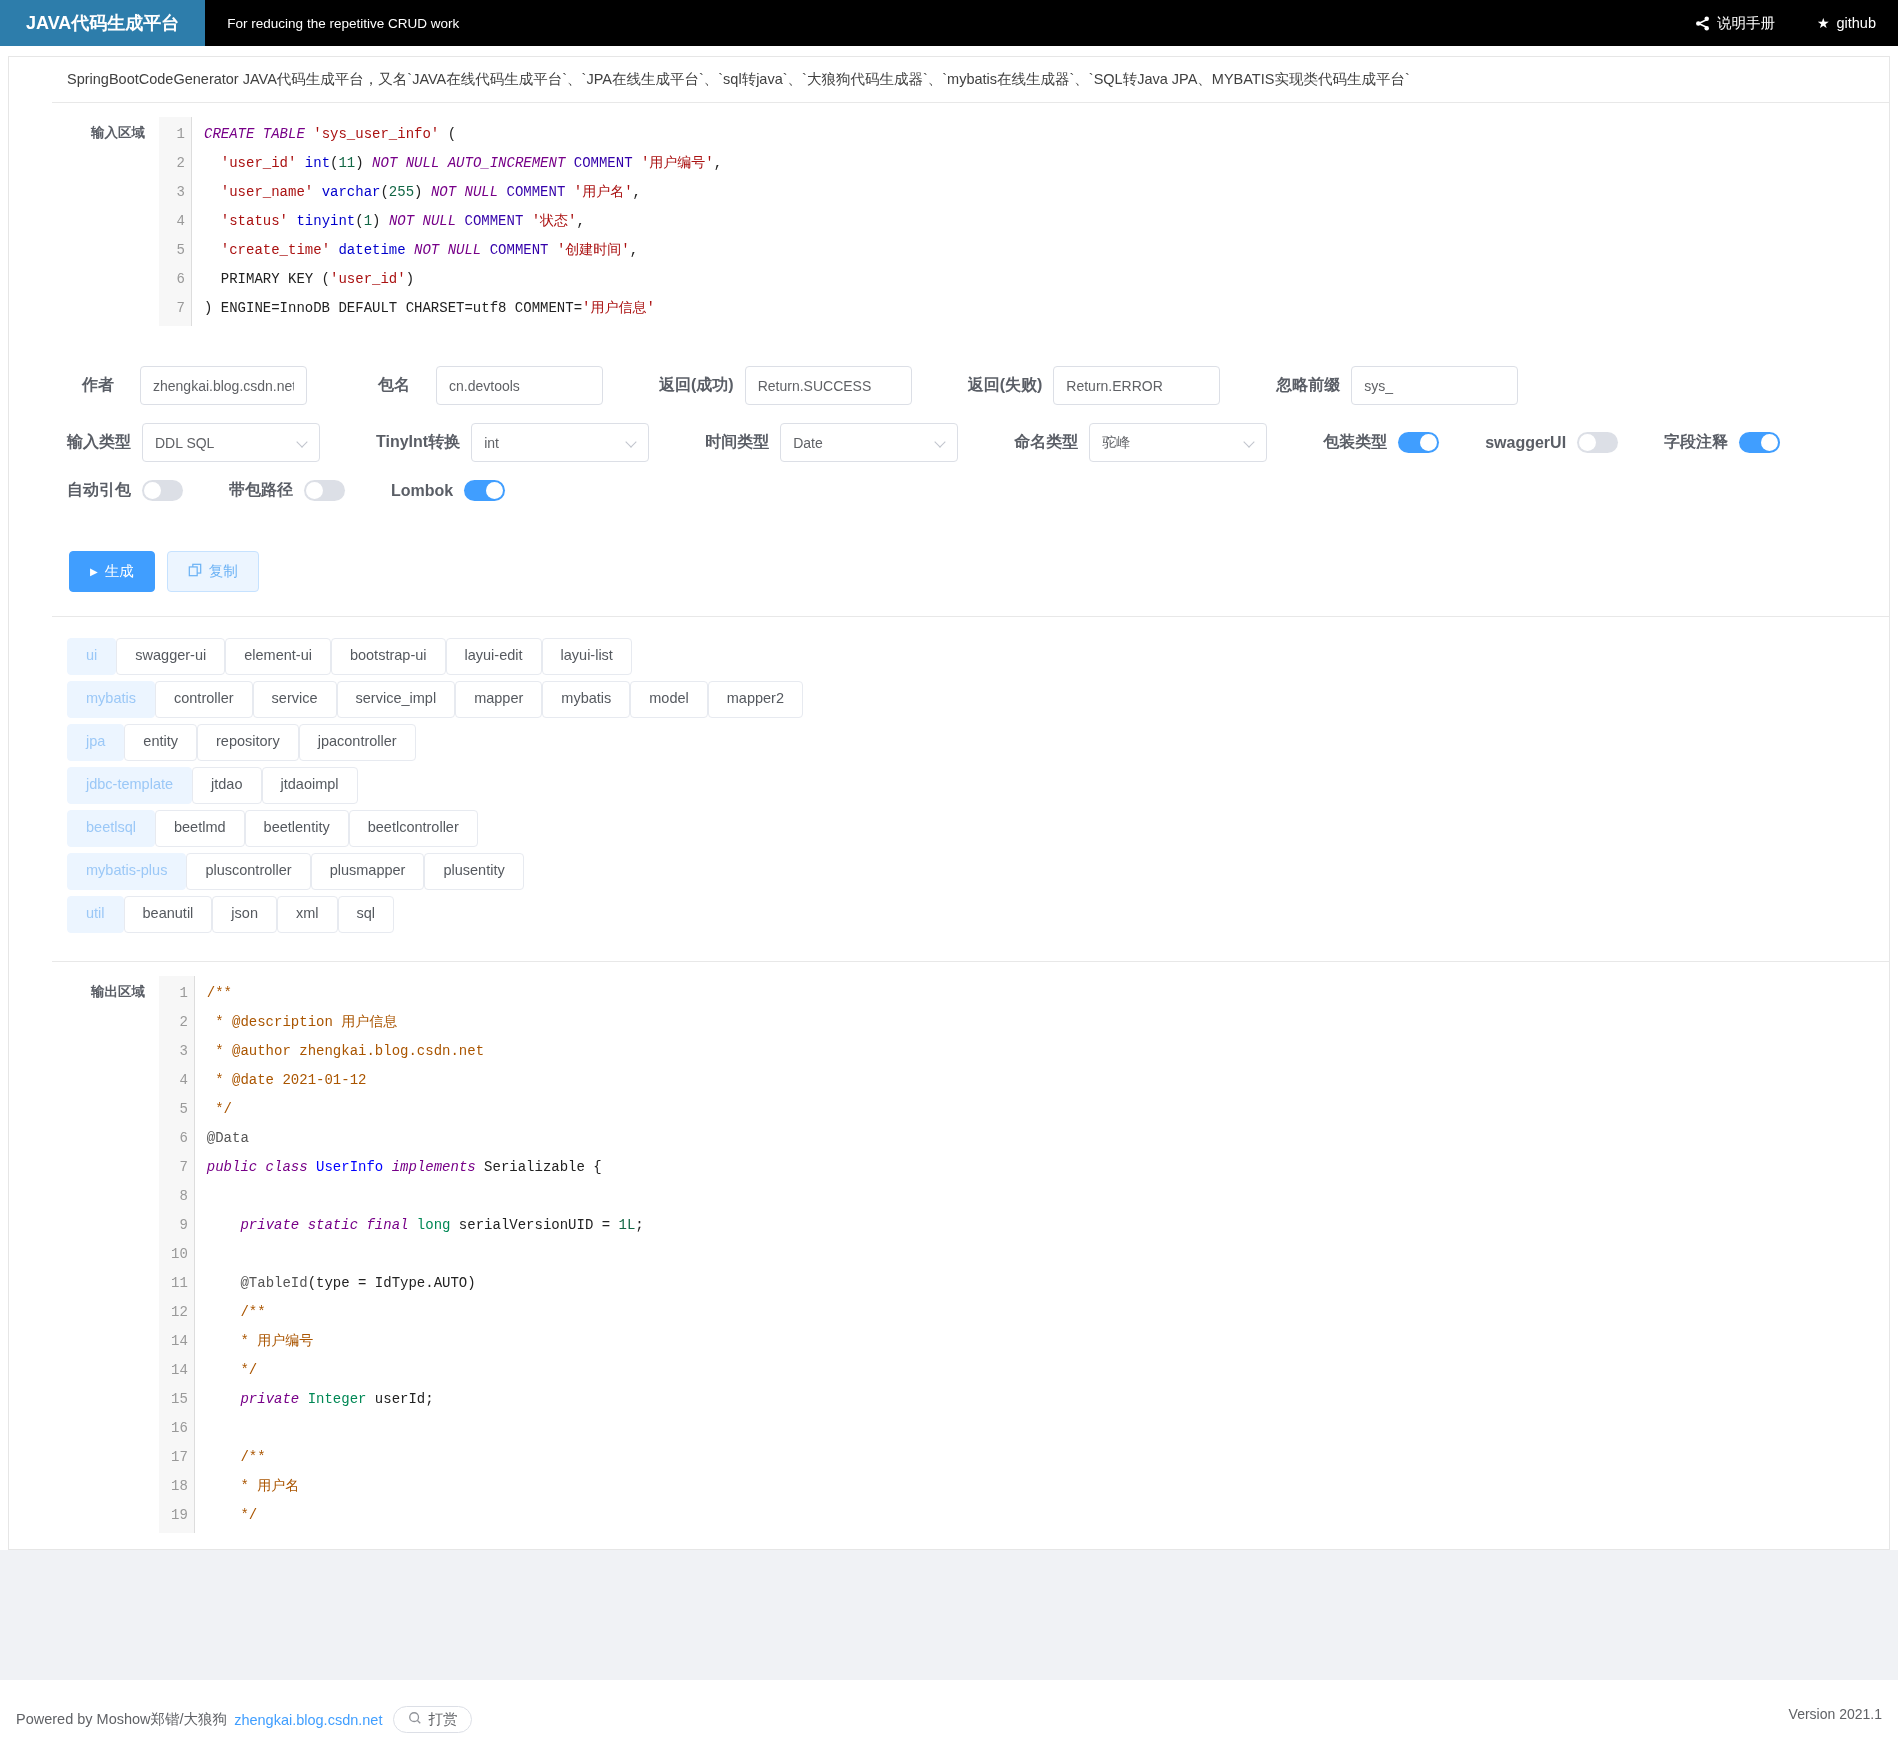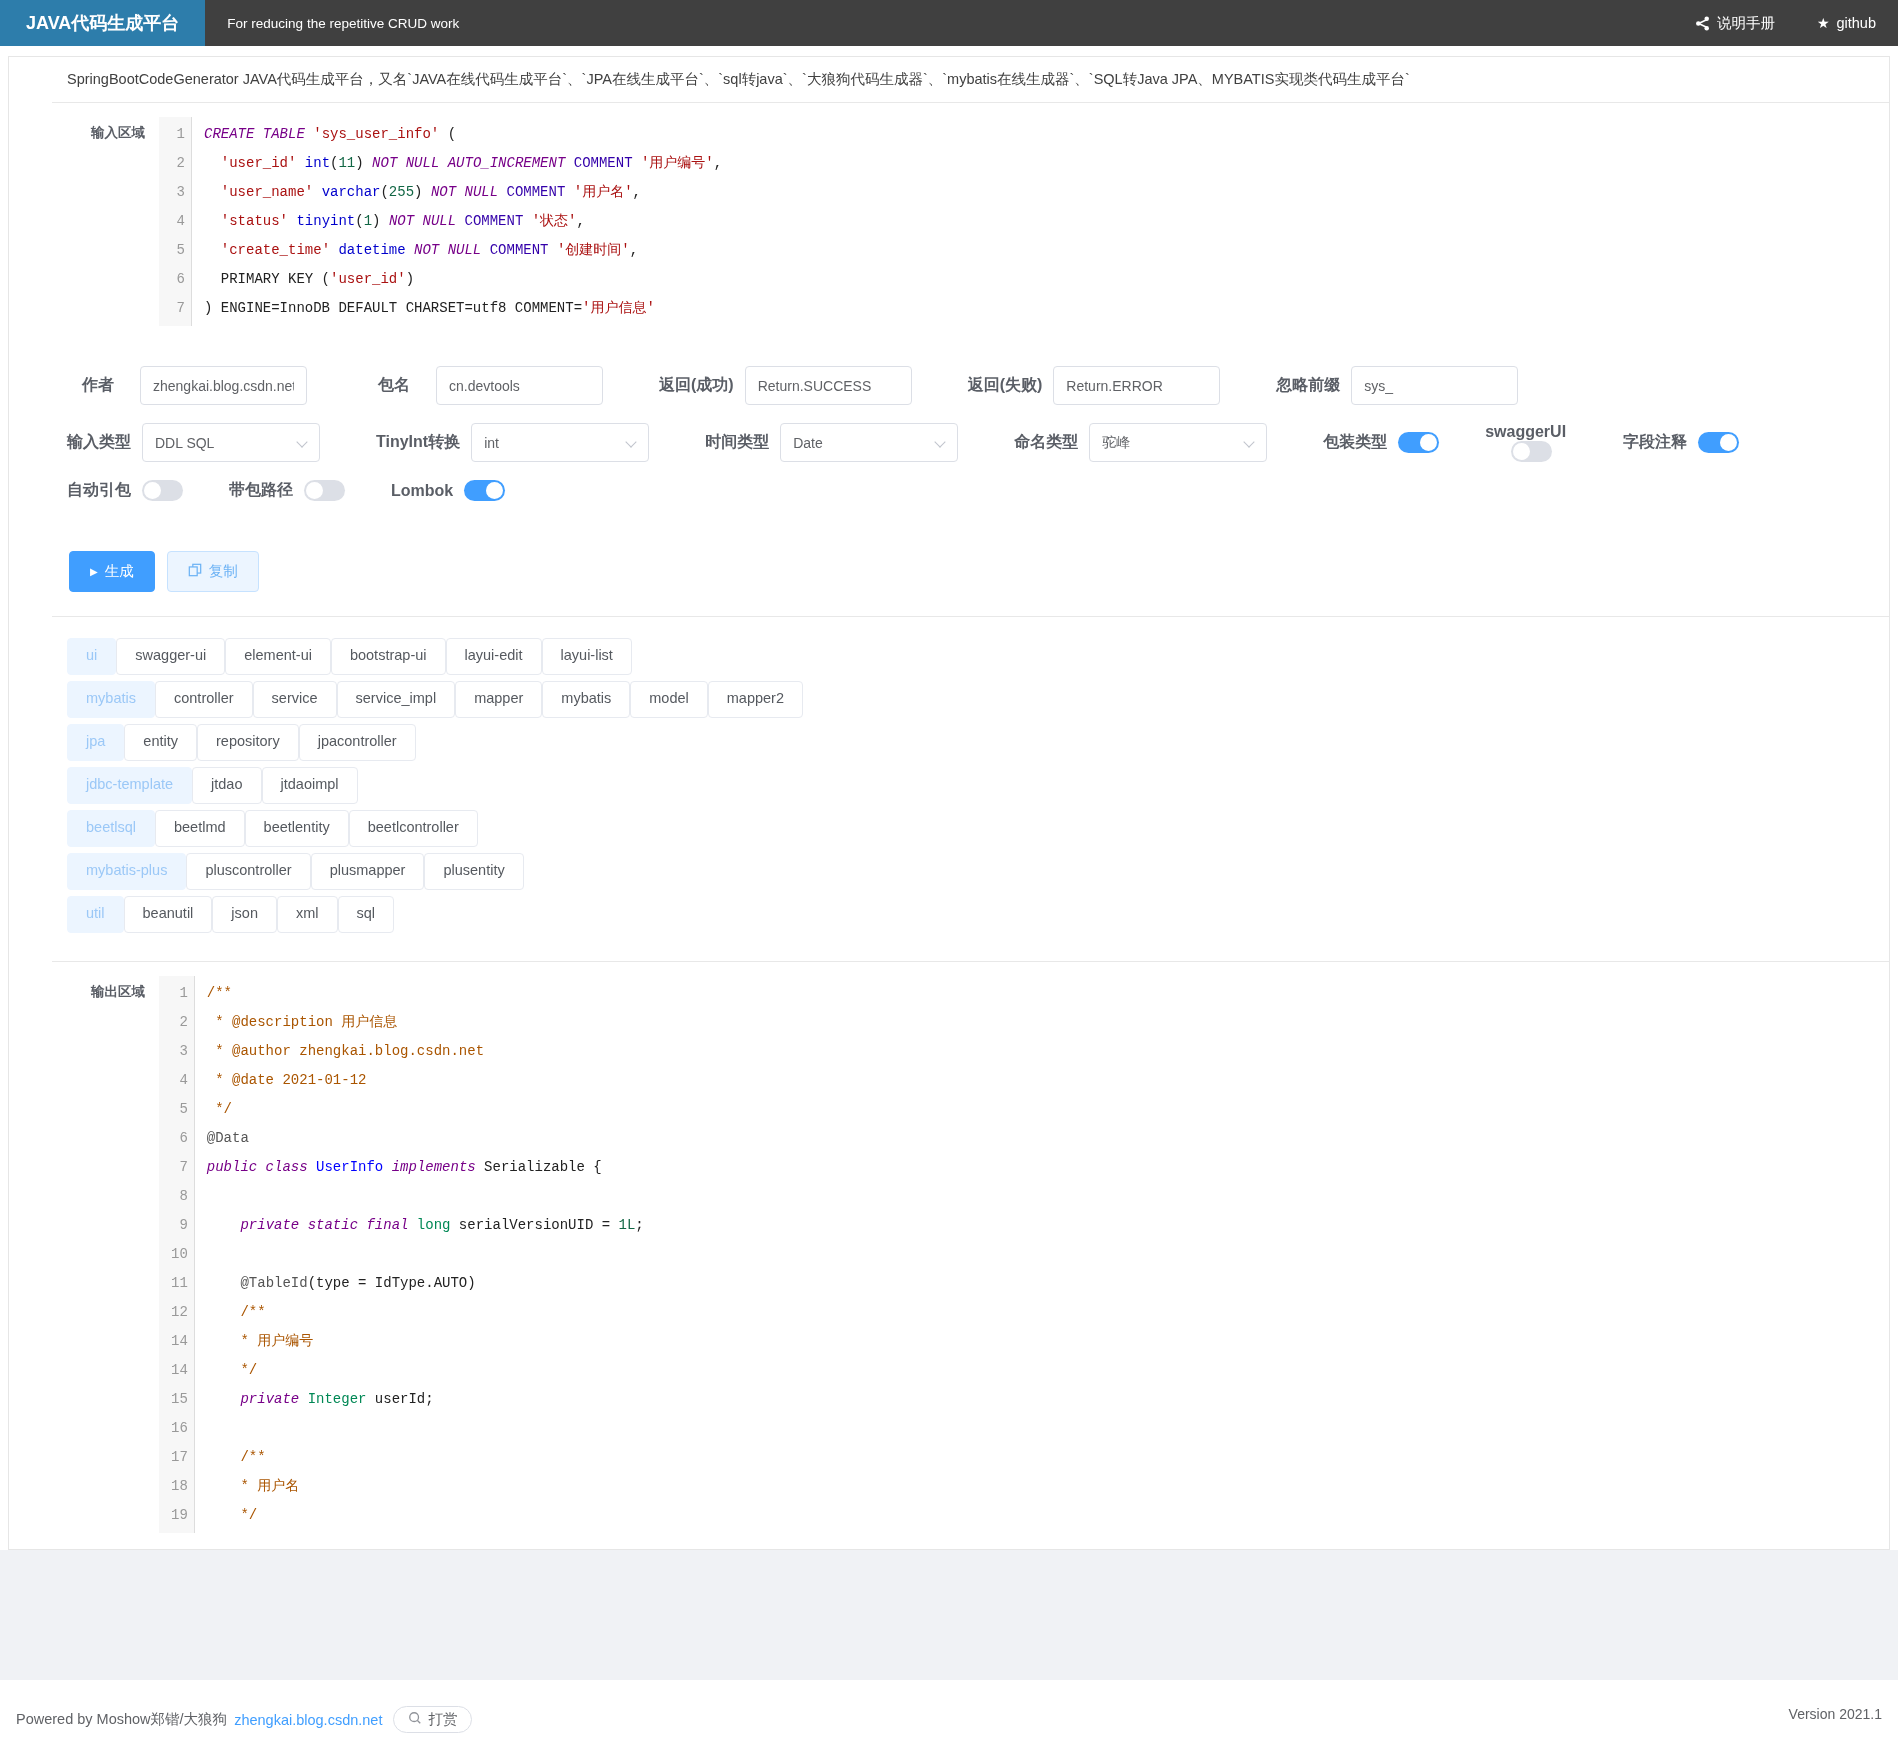--- a/index.html
+++ b/index.html
@@ -1,20 +1,20 @@
 <!DOCTYPE html>
 <html><head>
 <meta charset="utf-8">
 <title>JAVA代码生成平台</title>
 <style>
   * { box-sizing: border-box; margin: 0; padding: 0; }
   html,body { background:#fff; font-family:"Liberation Sans", sans-serif; color:#333; width:1898px; }
 
   
-  .navbar { height:46px; background:#404040; display:flex; align-items:stretch; }
+  .navbar { height:46px; background:#000000; display:flex; align-items:stretch; }
   .brand { background:#2d7dab; color:#fff; font-size:18px; font-weight:bold; display:flex; align-items:center; padding:0 26px; }
   .tagline { color:#fff; font-size:13.5px; display:flex; align-items:center; padding:0 22px; }
   .nav-right { margin-left:auto; display:flex; align-items:center; gap:42px; padding-right:22px; }
   .nav-link { color:#fff; font-size:14.5px; text-decoration:none; display:flex; align-items:center; gap:7px; cursor:pointer; }
   .nav-ic svg { display:block; }
   .star-glyph { font-size:14px; line-height:1; }
 
   
   .card { margin:10px 8px 0 8px; border:1px solid #e6e6e6; background:#fff;padding-left:43px; }
   .intro { padding:13px 15px; font-size:14.5px; color:#404040; border-bottom:1px solid #e8e8e8; }
@@ -182,21 +182,21 @@
             <span class="select-value">驼峰</span>
             <i class="chev"></i>
           </div>
         </div>
         <div class="form-group switch-group" style="margin-right: 46px;">
           <label class="form-label">包装类型</label>
           <span class="switch on">
             <span class="knob"></span>
           </span>
         </div>
-        <div class="form-group switch-group" style="margin-right: 46px; flex-direction: column;">
+        <div class="form-group switch-group" style="margin-right: 46px;">
           <label class="form-label">swaggerUI</label>
           <span class="switch">
             <span class="knob"></span>
           </span>
         </div>
         <div class="form-group switch-group" style="margin-right: 46px; font-family: Liberation Serif, serif;">
           <label class="form-label">字段注释</label>
           <span class="switch on">
             <span class="knob"></span>
           </span>

